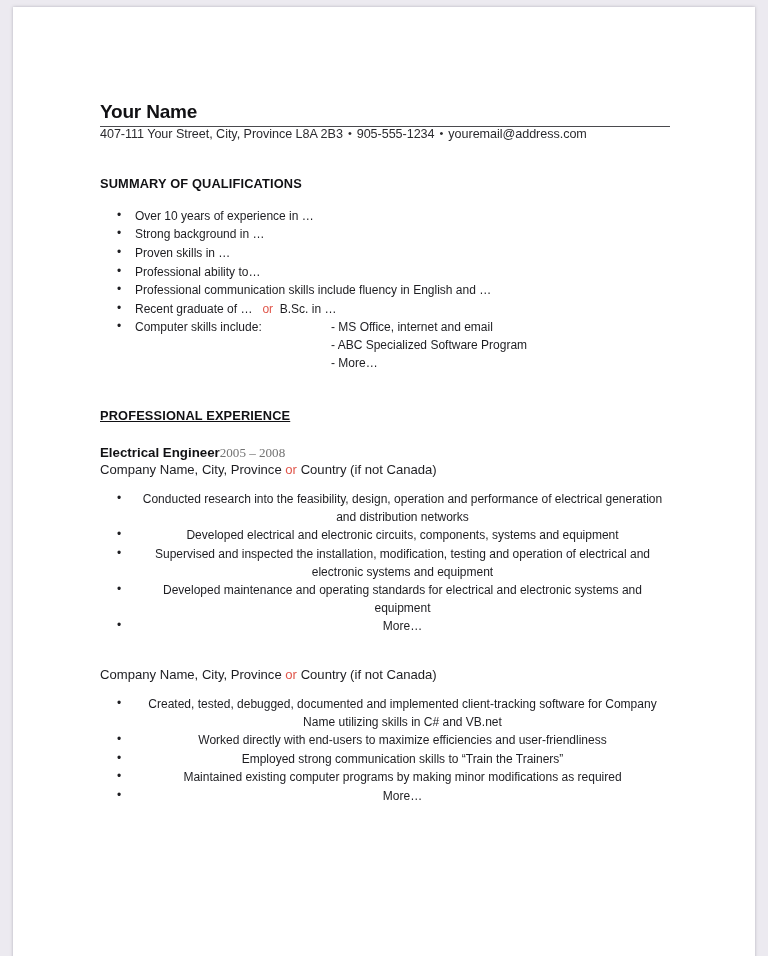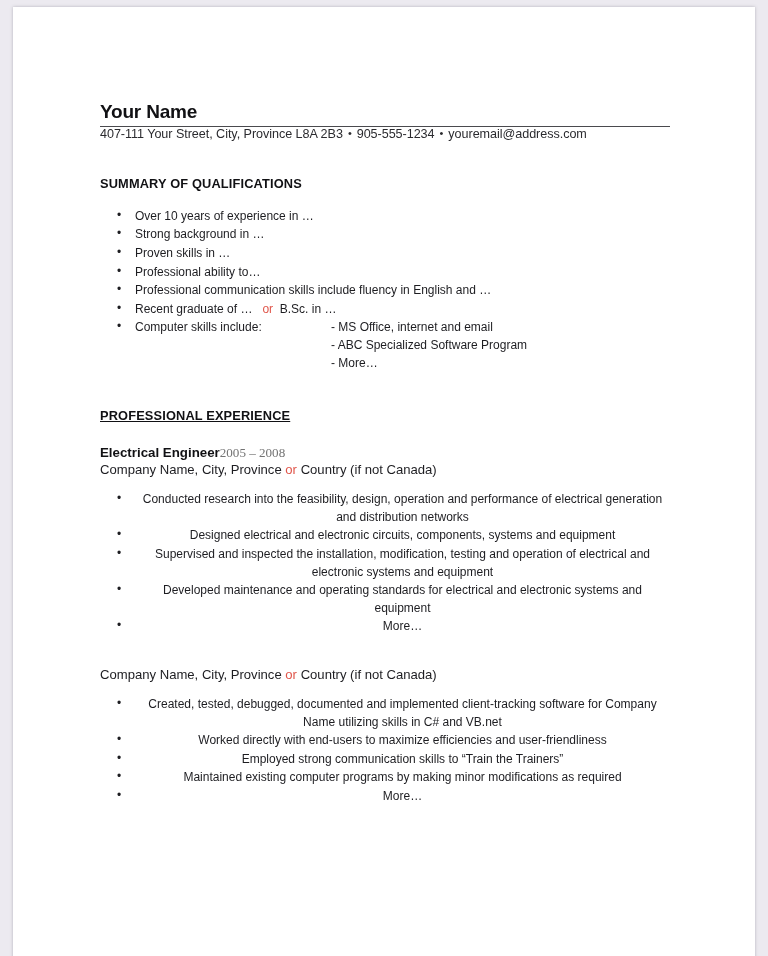--- a/index.html
+++ b/index.html
@@ -191,21 +191,21 @@
           <div class="job-title">Electrical Engineer</div>
           <div class="job-dates">2005 – 2008</div>
         </div>
         <div class="job-company">
           <span>Company Name, City, Province</span>
           <span class="or">or</span>
           <span>Country (if not Canada)</span>
         </div>
         <ul class="bullets job-bullets">
           <li>Conducted research into the feasibility, design, operation and performance of electrical generation and distribution networks</li>
-          <li>Designed electrical and electronic circuits, components, systems and equipment</li>
+          <li>Developed electrical and electronic circuits, components, systems and equipment</li>
           <li>Supervised and inspected the installation, modification, testing and operation of electrical and electronic systems and equipment</li>
           <li>Developed maintenance and operating standards for electrical and electronic systems and equipment</li>
           <li>More…</li>
         </ul>
       </div>
 
       <div class="job-block-gap"></div>
 
       <div class="job">
         <div class="job-company">

